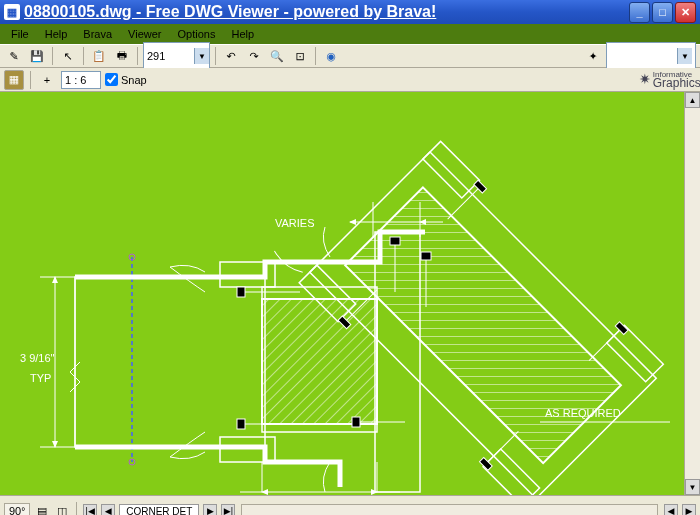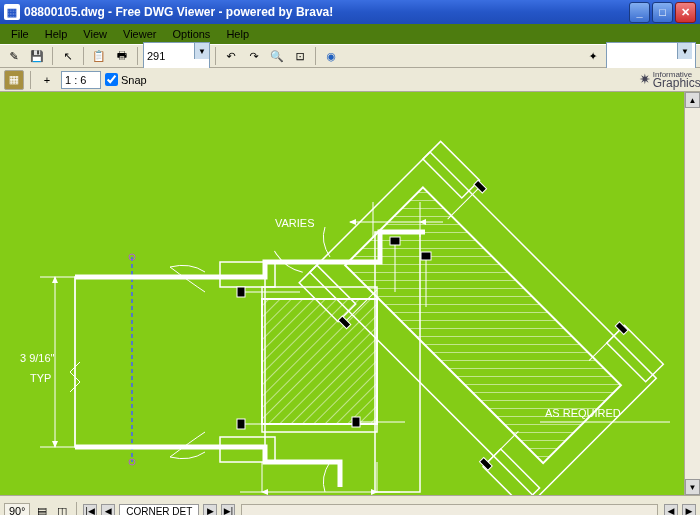--- a/index.html
+++ b/index.html
@@ -1,30 +1,30 @@
 <!DOCTYPE html>
 <html><head>
 <meta charset="utf-8">
 <style>
 * { margin: 0; padding: 0; box-sizing: border-box; font-family: Tahoma, sans-serif; font-size: 11px; }
 body { width: 700px; height: 515px; background: #ece9d8; overflow: hidden; }
 .titlebar { height: 24px; background: linear-gradient(to bottom, #3a6ee0 0%, #2556c7 50%, #1e4cb8 100%); display: flex; align-items: center; padding: 0 4px; color: white; }
 .titlebar .icon { width: 16px; height: 16px; background: #fff; border-radius: 2px; margin-right: 4px; display:flex;align-items:center;justify-content:center;color:#2556c7;font-weight:bold;font-size:11px;}
-.titlebar .title { flex: 1; font-weight: bold; font-size: 12px; }
+.titlebar .title { flex: 1; font-weight: bold; font-size: 16px; text-decoration: underline; }
 .winbtns { display: flex; gap: 2px; }
 .winbtn { width: 21px; height: 21px; background: linear-gradient(to bottom,#82aef0,#3b6ed0); border: 1px solid #1a3a80; border-radius: 3px; color: white; display: flex; align-items: center; justify-content: center; font-weight: bold; font-size: 11px; cursor: pointer; }
 .winbtn.close { background: linear-gradient(to bottom,#f08080,#d03030); border-color: #801a1a; }
 .menubar { height: 20px; background: #4d7c0f; display: flex; align-items: center; padding: 0 4px; gap: 2px; }
 .menuitem { padding: 2px 7px; cursor: pointer; }
 .toolbar { height: 24px; background: #ece9d8; border-top: 1px solid #fff; border-bottom: 1px solid #aca899; display: flex; align-items: center; padding: 0 4px; gap: 3px; }
 .toolbar2 { height: 24px; background: #ece9d8; border-bottom: 1px solid #aca899; display: flex; align-items: center; padding: 0 4px; gap: 4px; }
 .tbtn { width: 20px; height: 20px; display: flex; align-items: center; justify-content: center; cursor: pointer; border: 1px solid transparent; border-radius: 2px; }
 .tbtn.active { background: #d4d0c0; border-color: #aca899; }
 .sep { width: 1px; height: 18px; background: #aca899; margin: 0 2px; }
-.combo { height: 28px; border: 1px solid #7f9db9; background: white; display: flex; font-size: 11px; }
+.combo { height: 28px; border: 1px solid #7f9db9; background: white; display: flex; align-items: center; font-size: 11px; }
 .combo input { border: none; outline: none; width: 50px; padding: 0 3px; font-size: 11px; background: transparent; }
 .combo .arrow { width: 15px; height: 16px; background: #cde; border-left: 1px solid #7f9db9; display: flex; align-items: center; justify-content: center; font-size: 8px; cursor: pointer; }
 .scaleinp { width: 40px; height: 18px; border: 1px solid #7f9db9; padding: 0 3px; font-size: 11px; }
 .checkbox-snap { display: flex; align-items: center; gap: 3px; }
 .checkbox-snap input { width: 13px; height: 13px; }
 .canvas-wrap { position: relative; height: 403px; background: #000; overflow: hidden; display:flex; }
 .canvas { flex:1; position:relative; background:#84cc16; }
 .rscroll { width:16px; background:#ece9d8; border-left:1px solid #aca899; display:flex; flex-direction:column; }
 .rscroll .sbtop { height:16px; border:1px solid #999; background:#ddd; display:flex;align-items:center;justify-content:center;font-size:8px;cursor:pointer;}
 .rscroll .track { flex:1; background:#f0ece0; }
@@ -52,21 +52,21 @@
   <div class="winbtns">
     <div class="winbtn">_</div>
     <div class="winbtn">□</div>
     <div class="winbtn close">✕</div>
   </div>
 </div>
 
 <div class="menubar">
   <div class="menuitem">File</div>
   <div class="menuitem">Help</div>
-  <div class="menuitem">View</div>
+  <div class="menuitem">Brava</div>
   <div class="menuitem">Viewer</div>
   <div class="menuitem">Options</div>
   <div class="menuitem">Help</div>
 </div>
 
 <div class="toolbar">
   <div class="tbtn">✎</div>
   <div class="tbtn">💾</div>
   <div class="sep"></div>
   <div class="tbtn">↖</div>

